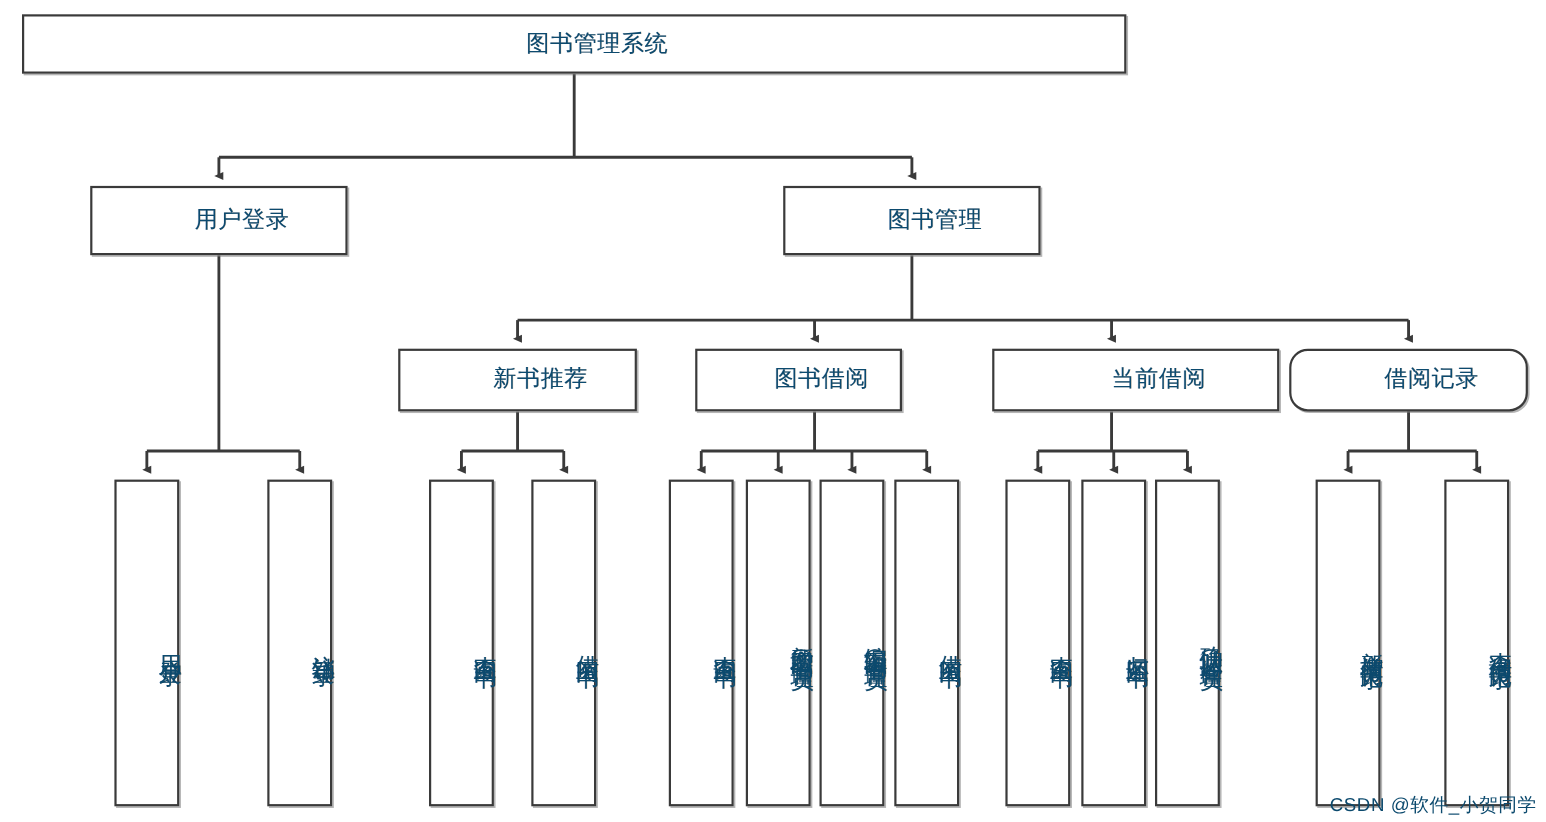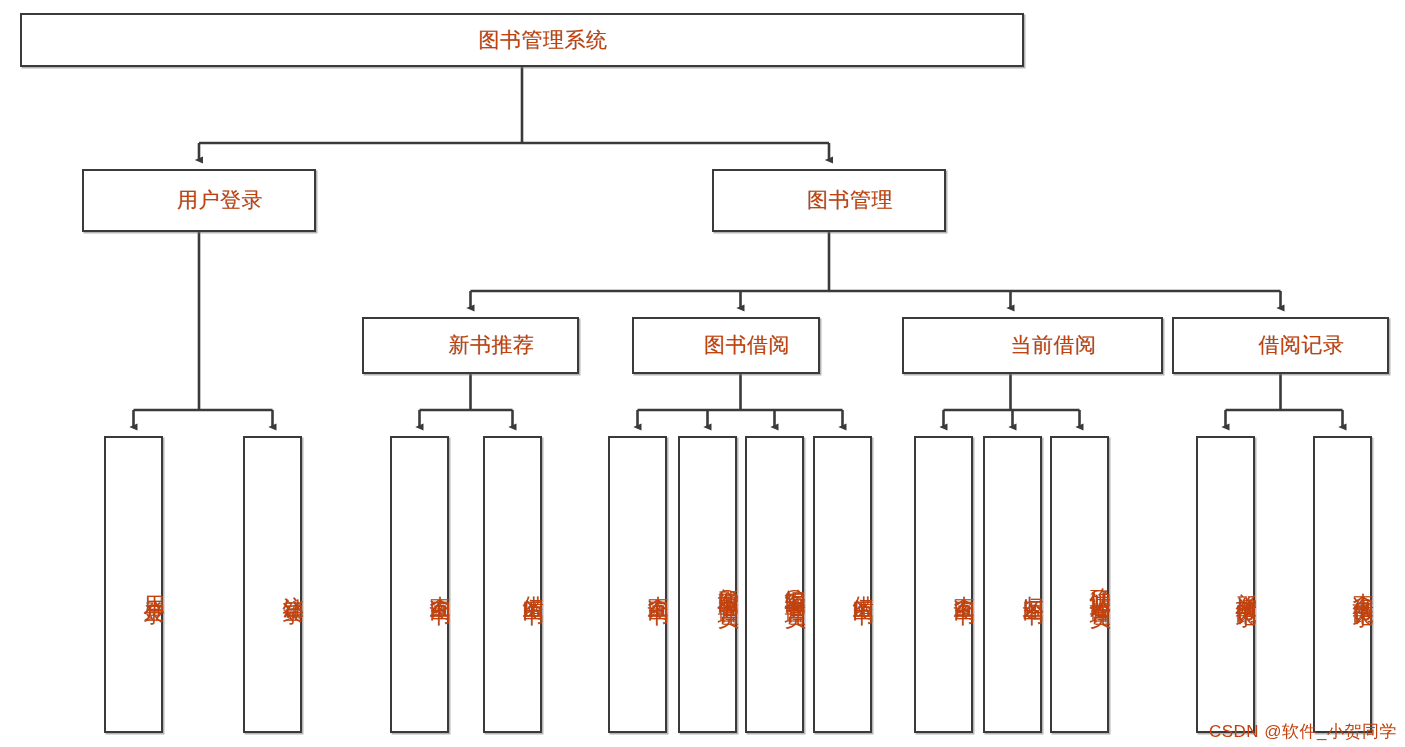--- a/index.html
+++ b/index.html
@@ -33,21 +33,21 @@
     border: 2.5px solid #3a3a3a;
     display: flex;
     align-items: center;
     justify-content: center;
     box-shadow: 1.5px 1.5px 0 rgba(120,120,120,0.55);
   }
   .node .label {
     font-size: 21px;
     line-height: 1.18;
     letter-spacing: 0.5px;
-    color: #c2410c;
+    color: #0c4a6e;
     white-space: nowrap;
     text-shadow: 0.4px 0 0 rgba(190,120,40,0.30), -0.4px 0 0 rgba(60,110,200,0.30);
     padding-left: 42px;
   }
   .node.vertical {
     align-items: center;
     justify-content: center;
   }
   .node.vertical .label {
     writing-mode: vertical-rl;
@@ -55,21 +55,21 @@
     font-size: 21px;
     line-height: 1.30;
     letter-spacing: 3px;
     white-space: nowrap;
   }
   #watermark {
     position: absolute;
     right: 8px;
     bottom: 4px;
     font-size: 17px;
-    color: #c2410c;
+    color: #0c4a6e;
     letter-spacing: 0.5px;
     white-space: nowrap;
     user-select: none;
   }
 </style>
 </head>
 <body>
 
 <div id="canvas">
 
@@ -129,21 +129,21 @@
 
   <div class="node" style="left: 712px; top: 169px; width: 234px; height: 63px;">
     <span class="label">图书管理</span>
   </div>
   <div class="node" style="left: 632px; top: 317px; width: 188px; height: 57px;">
     <span class="label">图书借阅</span>
   </div>
   <div class="node" style="left: 902px; top: 317px; width: 261px; height: 57px;">
     <span class="label">当前借阅</span>
   </div>
-  <div class="node" style="left: 1172px; top: 317px; width: 217px; height: 57px;">
+  <div class="node" style="left: 1172px; top: 317px; width: 217px; height: 57px; border-radius: 17px;">
     <span class="label">借阅记录</span>
   </div>
 
   <div class="node vertical" style="left: 104px; top: 436px; width: 59px; height: 297px;">
     <span class="label">用户登录</span>
   </div>
   <div class="node vertical" style="left: 243px; top: 436px; width: 59px; height: 297px;">
     <span class="label">注销登录</span>
   </div>
 

